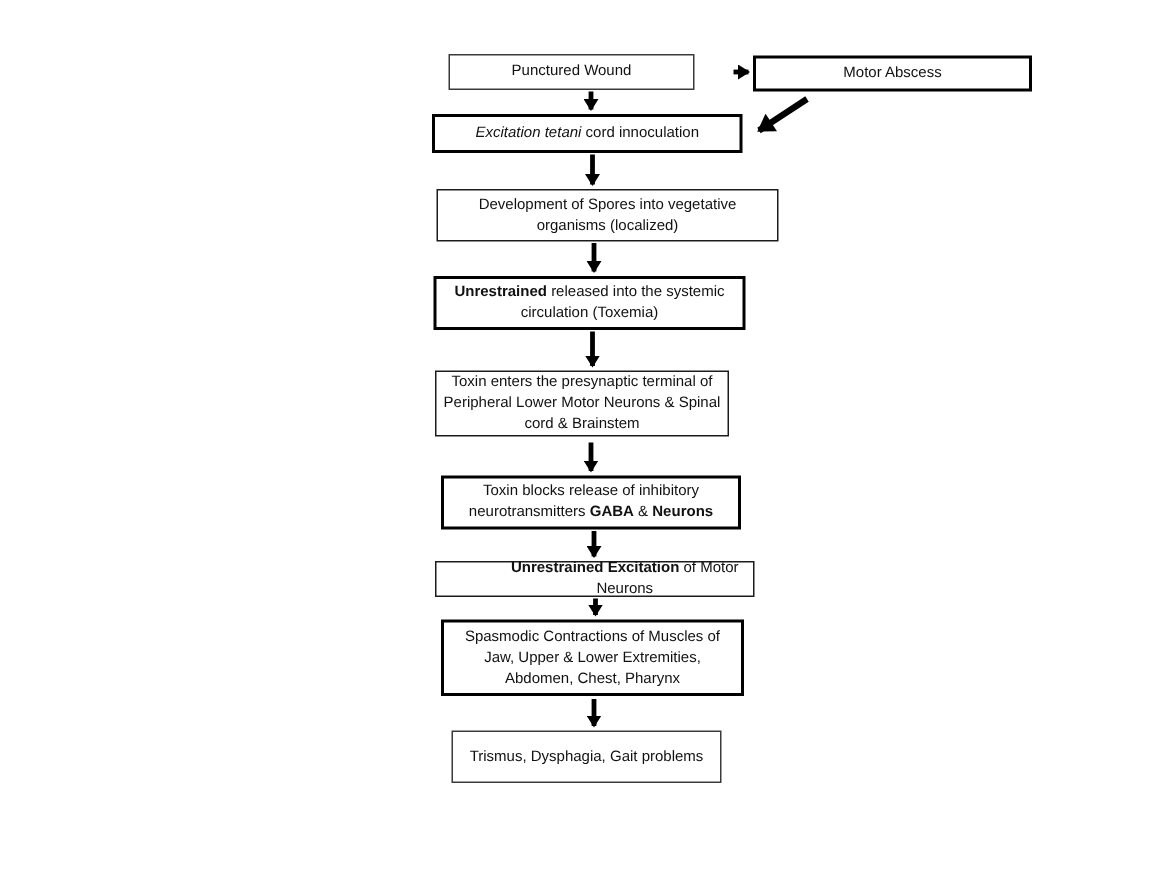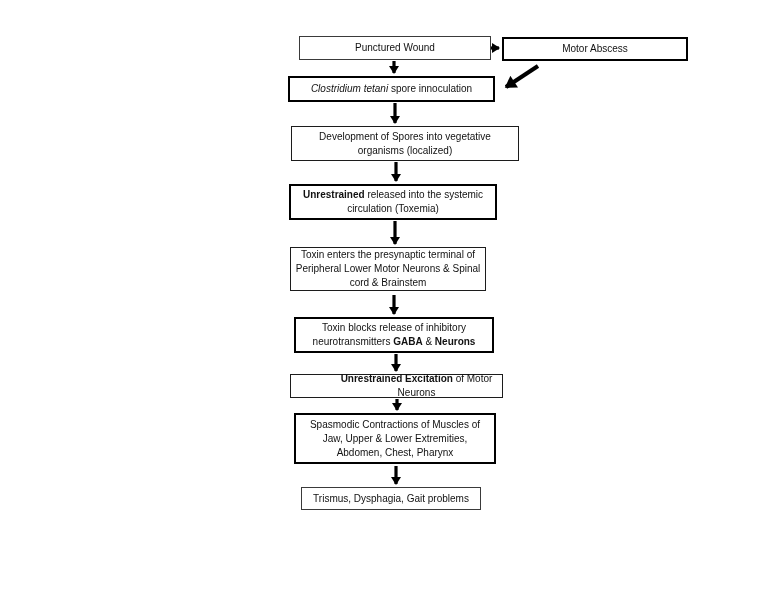--- a/index.html
+++ b/index.html
@@ -62,30 +62,30 @@
     <line x1="538" y1="66" x2="506" y2="87" stroke="#000" stroke-width="4.2" marker-end="url(#ah-big)"></line>
     <line x1="395" y1="103" x2="395" y2="123" stroke="#000" stroke-width="3.2" marker-end="url(#ah)"></line>
     <line x1="396" y1="162" x2="396" y2="181" stroke="#000" stroke-width="3.2" marker-end="url(#ah)"></line>
     <line x1="395" y1="221" x2="395" y2="244" stroke="#000" stroke-width="3.2" marker-end="url(#ah)"></line>
     <line x1="394" y1="295" x2="394" y2="314" stroke="#000" stroke-width="3.2" marker-end="url(#ah)"></line>
     <line x1="396" y1="354" x2="396" y2="371" stroke="#000" stroke-width="3.2" marker-end="url(#ah)"></line>
     <line x1="397" y1="399" x2="397" y2="410" stroke="#000" stroke-width="3.2" marker-end="url(#ah)"></line>
     <line x1="396" y1="466" x2="396" y2="484" stroke="#000" stroke-width="3.2" marker-end="url(#ah)"></line>
   </svg>
 
-  <div class="node b-thin" style="left:299px;top:36px;width:192px;height:24px;">
+  <div class="node b-thin" style="left:299px;top:36px;width:164px;height:24px;">
       <span class="seg-normal">Punctured Wound</span>
     </div>
 
   <div class="node b-thick" style="left:502px;top:37px;width:186px;height:24px;">
       <span class="seg-normal">Motor Abscess</span>
     </div>
 
   <div class="node b-thick" style="left:288px;top:76px;width:207px;height:26px;">
-      <span><span class="seg-italic">Clostridium tetani</span><span class="seg-normal"> spore innoculation</span></span>
+      <span><span class="seg-italic">Excitation tetani</span><span class="seg-normal"> cord innoculation</span></span>
     </div>
 
   <div class="node b-med" style="left:291px;top:126px;width:228px;height:35px;">
       <span class="seg-normal">Development of Spores into vegetative organisms (localized)</span>
     </div>
 
   <div class="node b-thick" style="left:289px;top:184px;width:208px;height:36px;">
       <span><span class="seg-bold">Unrestrained</span><span class="seg-normal"> released into the systemic circulation (Toxemia)</span></span>
     </div>
 
@@ -98,17 +98,17 @@
     </div>
 
   <div class="node b-med" style="left:290px;top:374px;width:213px;height:24px;padding-left:44px;">
       <span><span class="seg-bold">Unrestrained Excitation</span><span class="seg-normal"> of Motor Neurons</span></span>
     </div>
 
   <div class="node b-thick" style="left:294px;top:413px;width:202px;height:51px;">
       <span class="seg-normal">Spasmodic Contractions of Muscles of Jaw, Upper &amp; Lower Extremities, Abdomen, Chest, Pharynx</span>
     </div>
 
-  <div class="node b-thin" style="left:301px;top:487px;width:180px;height:23px;justify-content:center;">
+  <div class="node b-thin" style="left:301px;top:487px;width:180px;height:35px;justify-content:center;">
       <span class="seg-normal">Trismus, Dysphagia, Gait problems</span>
     </div>
 
 </div>
 
 </body></html>

